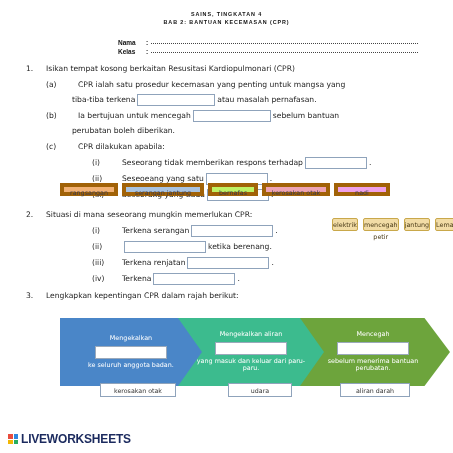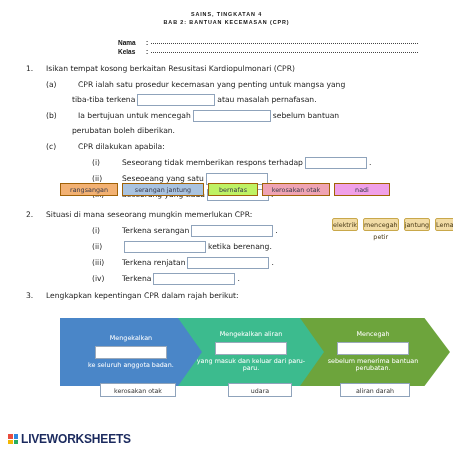--- a/index.html
+++ b/index.html
@@ -99,21 +99,21 @@
     position: absolute;
     left: 60px;
     top: 183px;
     display: flex;
     gap: 4px;
     align-items: center;
   }
   .chip {
     height: 13px;
     line-height: 13px;
-    border: 1px solid #a16207;
+    border: 4px solid #a16207;
     font-size: 6.4px;
     font-family: "DejaVu Sans", sans-serif;
     color: #3a3a4a;
     text-align: center;
     box-sizing: border-box;
     white-space: nowrap;
     padding: 0 5px;
   }
   .chip-1 { background: #f2b173; min-width: 58px; }
   .chip-2 { background: #a9c3e0; min-width: 82px; }

